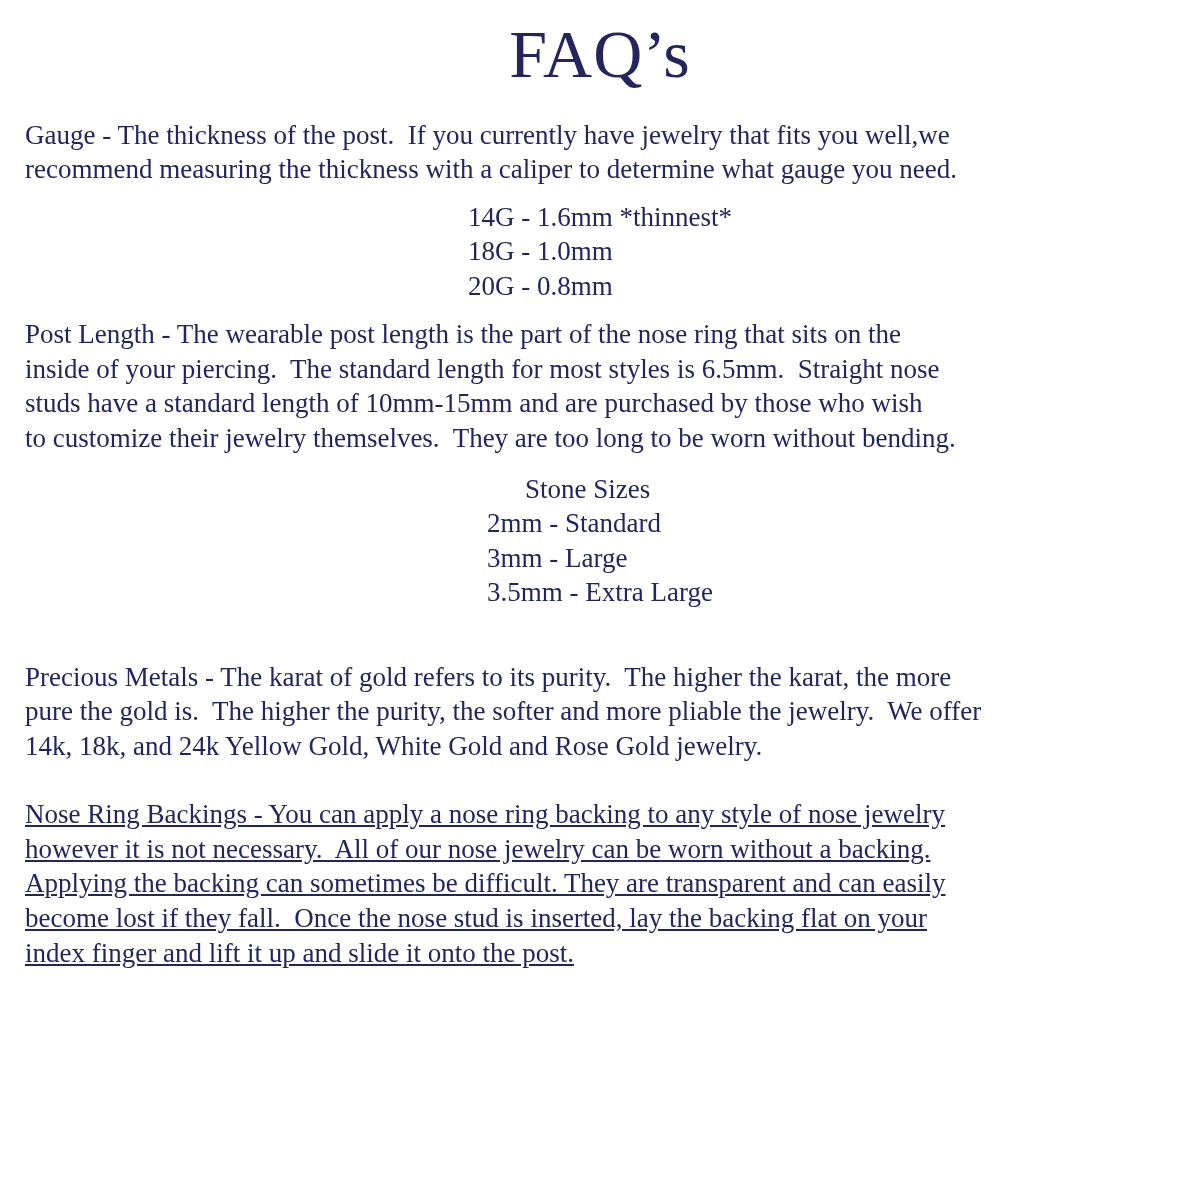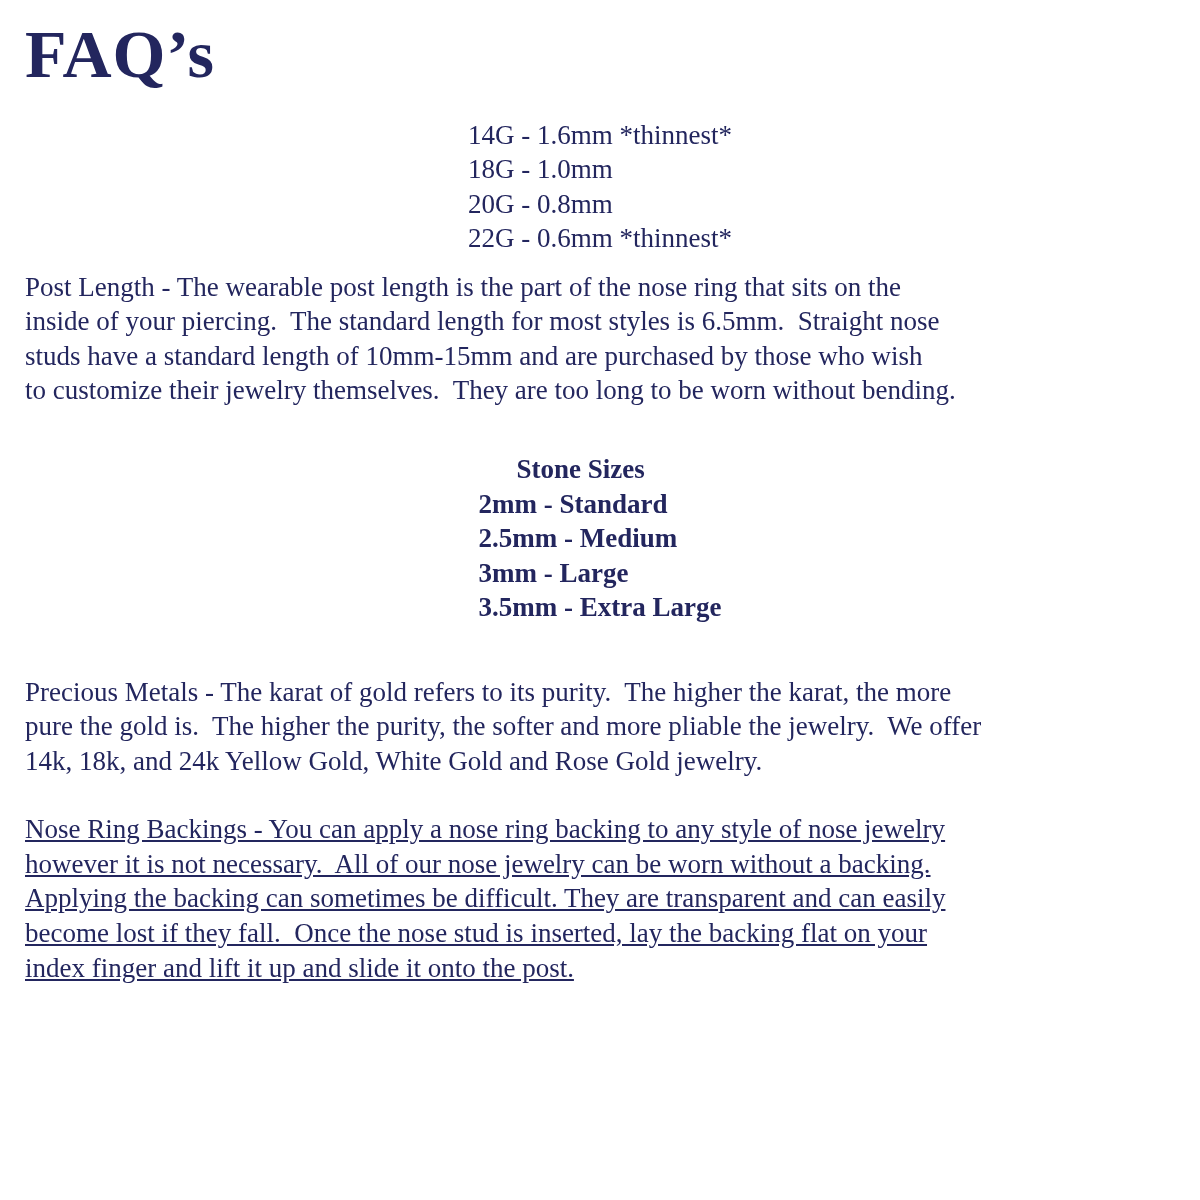--- a/index.html
+++ b/index.html
@@ -7,74 +7,74 @@
     width: 1200px;
     height: 1200px;
     box-sizing: border-box;
     background: #ffffff;
     color: #23265e;
     font-family: "Liberation Serif", serif;
     padding: 14px 25px 0 25px;
     overflow: hidden;
   }
   .page-title {
-    text-align: left;
+    text-align: center;
     font-size: 68px;
     line-height: 1.2;
     margin: 0 0 22px 0;
-    font-weight: bold;
+    font-weight: normal;
     letter-spacing: 1px;
   }
   .para {
     font-size: 27px;
     line-height: 1.28;
     margin: 0;
     white-space: pre-wrap;
   }
   .center-block {
     width: fit-content;
     margin-left: auto;
     margin-right: auto;
     font-size: 27px;
     line-height: 1.28;
     text-align: left;
   }
   .gauge-list { margin-top: 13px; }
   .post-length { margin-top: 14px; }
-  .stone-block { margin-top: 44px; font-weight: bold; }
+  .stone-block { margin-top: 16px; }
   .stone-heading { padding-left: 38px; }
   .precious-metals { margin-top: 50px; }
   .backings { margin-top: 34px; text-decoration: underline; }
   .list-line { white-space: pre-wrap; }
 </style>
 </head>
 <body>
 
 <h1 class="page-title">FAQ’s</h1>
 
 <div>
+  <p class="para">Gauge - The thickness of the post.  If you currently have jewelry that fits you well,we
+recommend measuring the thickness with a caliper to determine what gauge you need.</p>
   <div class="center-block gauge-list">
     <div class="list-line">14G - 1.6mm *thinnest*</div>
     <div class="list-line">18G - 1.0mm</div>
     <div class="list-line">20G - 0.8mm</div>
-    <div class="list-line">22G - 0.6mm *thinnest*</div>
   </div>
 </div>
 
 <div>
   <p class="para post-length">Post Length - The wearable post length is the part of the nose ring that sits on the
 inside of your piercing.  The standard length for most styles is 6.5mm.  Straight nose
 studs have a standard length of 10mm-15mm and are purchased by those who wish
 to customize their jewelry themselves.  They are too long to be worn without bending.</p>
 </div>
 
 <div class="center-block stone-block">
   <div class="list-line stone-heading">Stone Sizes</div>
   <div class="list-line">2mm - Standard</div>
-  <div class="list-line">2.5mm - Medium</div>
   <div class="list-line">3mm - Large</div>
   <div class="list-line">3.5mm - Extra Large</div>
 </div>
 
 <div>
   <p class="para precious-metals">Precious Metals - The karat of gold refers to its purity.  The higher the karat, the more
 pure the gold is.  The higher the purity, the softer and more pliable the jewelry.  We offer
 14k, 18k, and 24k Yellow Gold, White Gold and Rose Gold jewelry.</p>
 </div>
 

